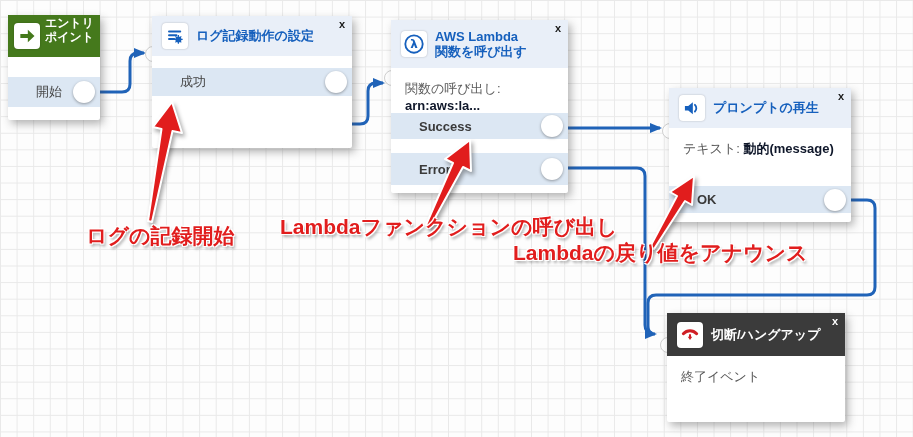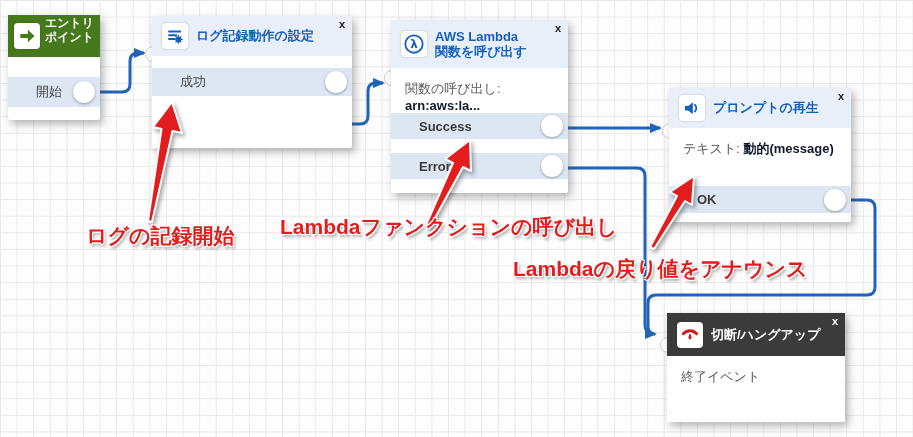--- a/index.html
+++ b/index.html
@@ -44,34 +44,34 @@
   #blk-entry .title{font-size:12px;width:56px;height:40px;overflow:hidden;}
   #blk-entry .row{margin-top:20px;height:30px;font-weight:400;color:#444;}
   #blk-logging{left:152px;top:16px;width:200px;height:132px;}
   #blk-logging .hdr{height:40px;}
   #blk-logging .body-text{height:30px;}
   #blk-logging .row{margin-top:12px;height:28px;font-weight:400;color:#444;}
   #blk-lambda{left:391px;top:20px;width:177px;height:173px;}
   #blk-lambda .hdr{height:48px;}
   #blk-lambda .body-text{height:24px;}
   #blk-lambda .row-success{margin-top:9px;height:26px;}
-  #blk-lambda .row-error{margin-top:14px;height:26px;}
+  #blk-lambda .row-error{margin-top:14px;height:32px;}
   #blk-prompt{left:669px;top:88px;width:182px;height:134px;}
   #blk-prompt .hdr{height:40px;}
   #blk-prompt .body-text{height:28px;}
   #blk-prompt .row{margin-top:18px;height:27px;}
   #blk-disconnect{left:667px;top:313px;width:178px;height:109px;}
   #blk-disconnect .hdr{height:43px;}
   .annotation{position:absolute;z-index:5;color:#e11d1d;font-weight:bold;
     font-size:21px;white-space:nowrap;
     text-shadow:-1px -1px 0 #fff,1px -1px 0 #fff,-1px 1px 0 #fff,1px 1px 0 #fff,
       2px 3px 3px rgba(0,0,0,.35);}
   #anno-1{left:86px;top:222px;}
   #anno-2{left:280px;top:213px;}
-  #anno-3{left:513px;top:255px;}
+  #anno-3{left:513px;top:239px;}
 </style>
 </head>
 <body>
 
 <div id="canvas">
 
   <svg id="connector-layer" class="layer">
     <defs>
       <marker id="arrow" markerUnits="userSpaceOnUse" markerWidth="14" markerHeight="12" refX="10" refY="5" orient="auto">
         <path d="M0,0 L12,5 L0,10 z" fill="#2063b8"></path>

